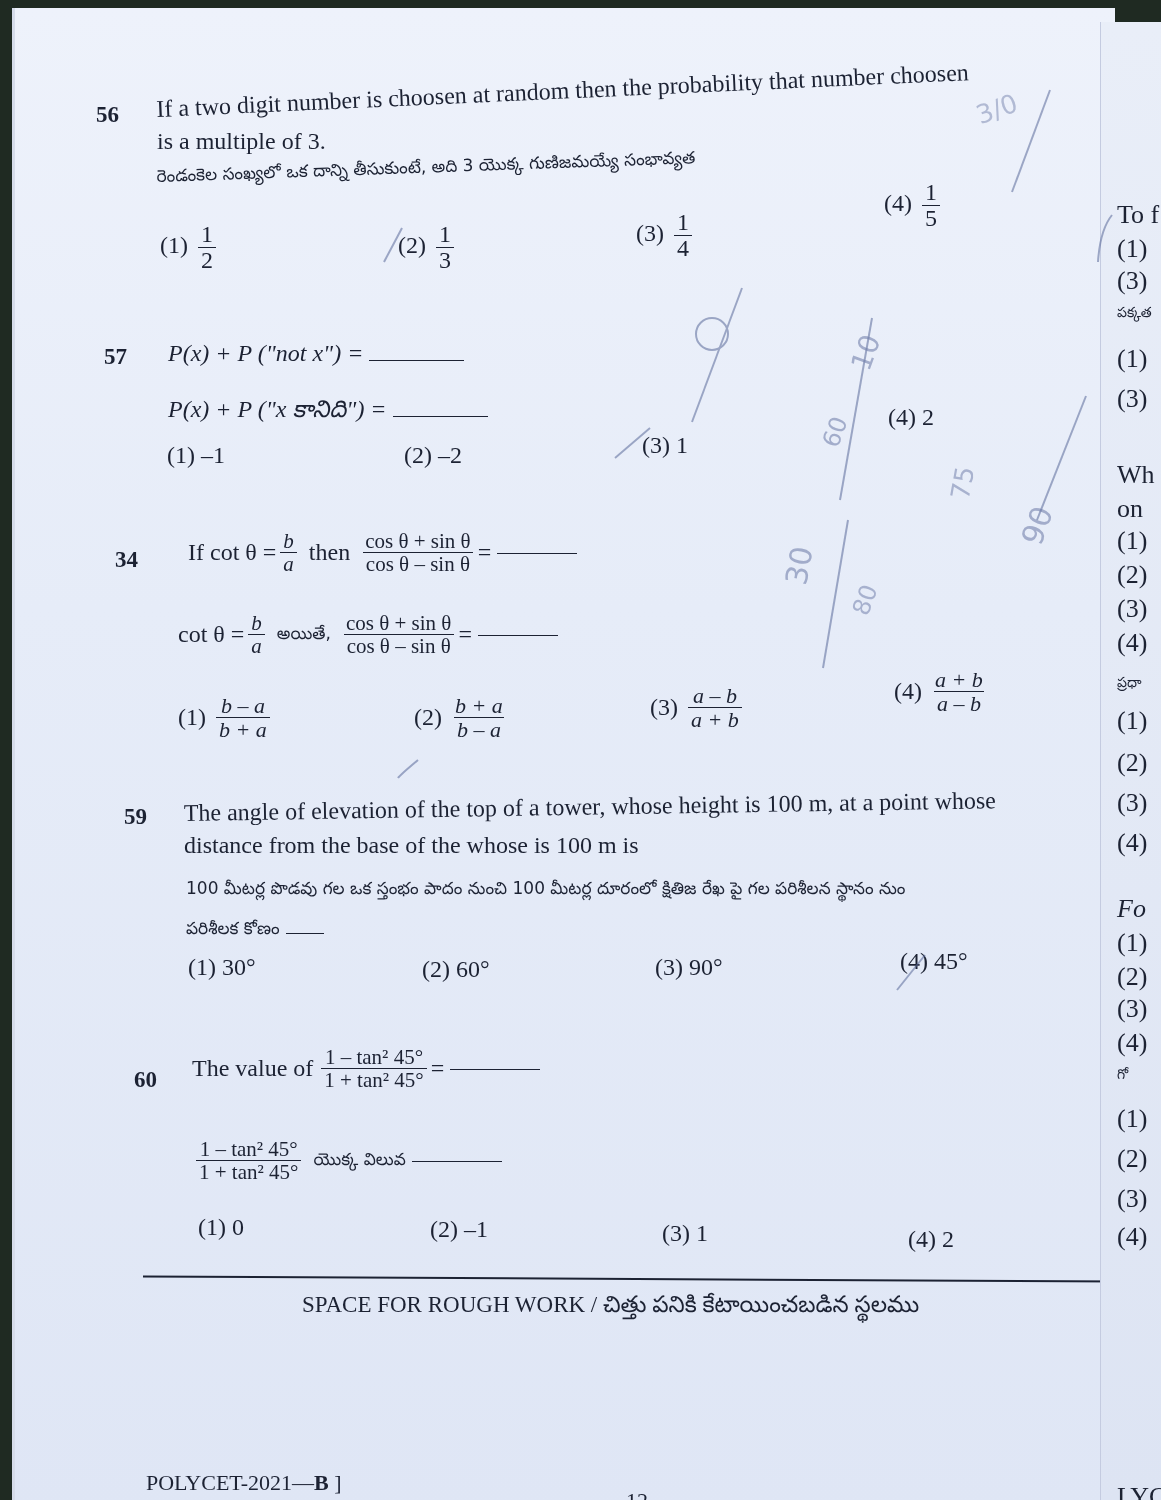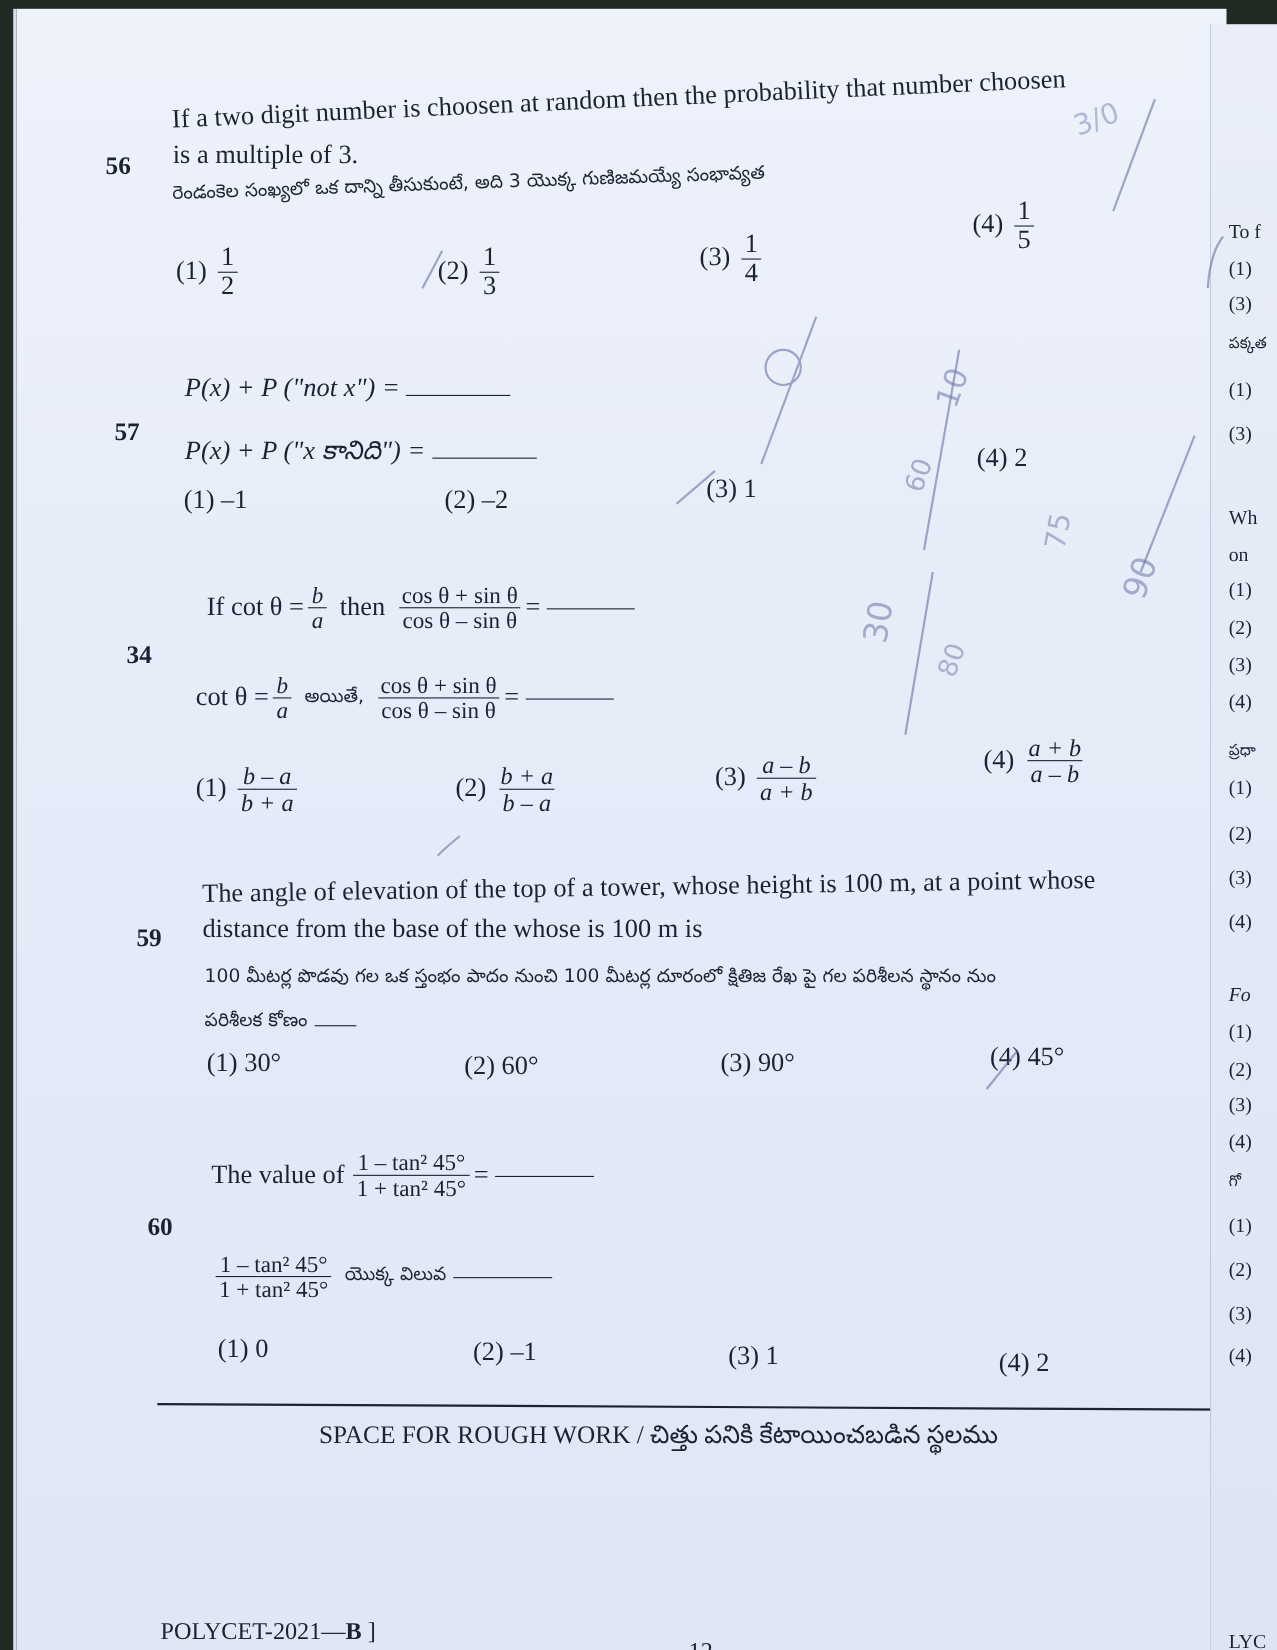--- a/index.html
+++ b/index.html
@@ -14,34 +14,34 @@
     background:linear-gradient(180deg,#eef2fb 0%,#e6ecf8 40%,#dfe6f5 100%);
     border-left:3px solid #d6dcea;
   }
   .page-right {
     position:absolute; left:1100px; top:22px; width:61px; height:1478px;
     background:linear-gradient(180deg,#e9eef8 0%,#dde4f3 100%);
     border-left:1px solid #c4cbe0;
     overflow:hidden;
   }
   .abs { position:absolute; white-space:nowrap; }
-  .qnum { font-weight:bold; font-size:23px;margin-top:36px; }
+  .qnum { font-weight:bold; font-size:23px; }
   .q { font-size:24px; }
   .te { font-family:"DejaVu Sans", sans-serif; font-size:17px; }
   .opt { font-size:24px; }
   .frac { display:inline-flex; flex-direction:column; align-items:center; vertical-align:middle; line-height:1.05; margin:0 4px; }
   .frac .num { padding:0 3px; }
   .frac .den { border-top:1.5px solid #1c2233; padding:0 3px; }
   .ital { font-style:italic; }
   .blank { display:inline-block; border-bottom:1.5px solid #1c2233; width:95px; height:1px; vertical-align:baseline; margin-left:6px; }
   .hr { position:absolute; left:143px; top:1278px; width:975px; height:2px; background:#1c2233; transform:rotate(0.3deg); }
-  .rough { position:absolute; left:290px; top:1292px; font-size:23px; }
+  .rough { position:absolute; left:302px; top:1292px; font-size:23px; }
   .footer { position:absolute; left:146px; top:1470px; font-size:22px; }
   .pen { position:absolute; stroke:#5a6a9a; fill:none; stroke-width:2; opacity:.55; }
-  .side-line { position:absolute; left:16px; font-size:18px; white-space:nowrap; }
+  .side-line { position:absolute; left:16px; font-size:26px; white-space:nowrap; }
   .tilt { transform-origin:left bottom; }
 </style>
 </head>
 <body>
 
 <div class="page"></div>
 
 <div>
   <span class="abs qnum" style="left:96px;top:102px;">56</span>
   <span class="abs q tilt" style="left:157px;top:96px;transform:rotate(-2.6deg);">If a two digit number is choosen at random then the probability that number choosen</span>

